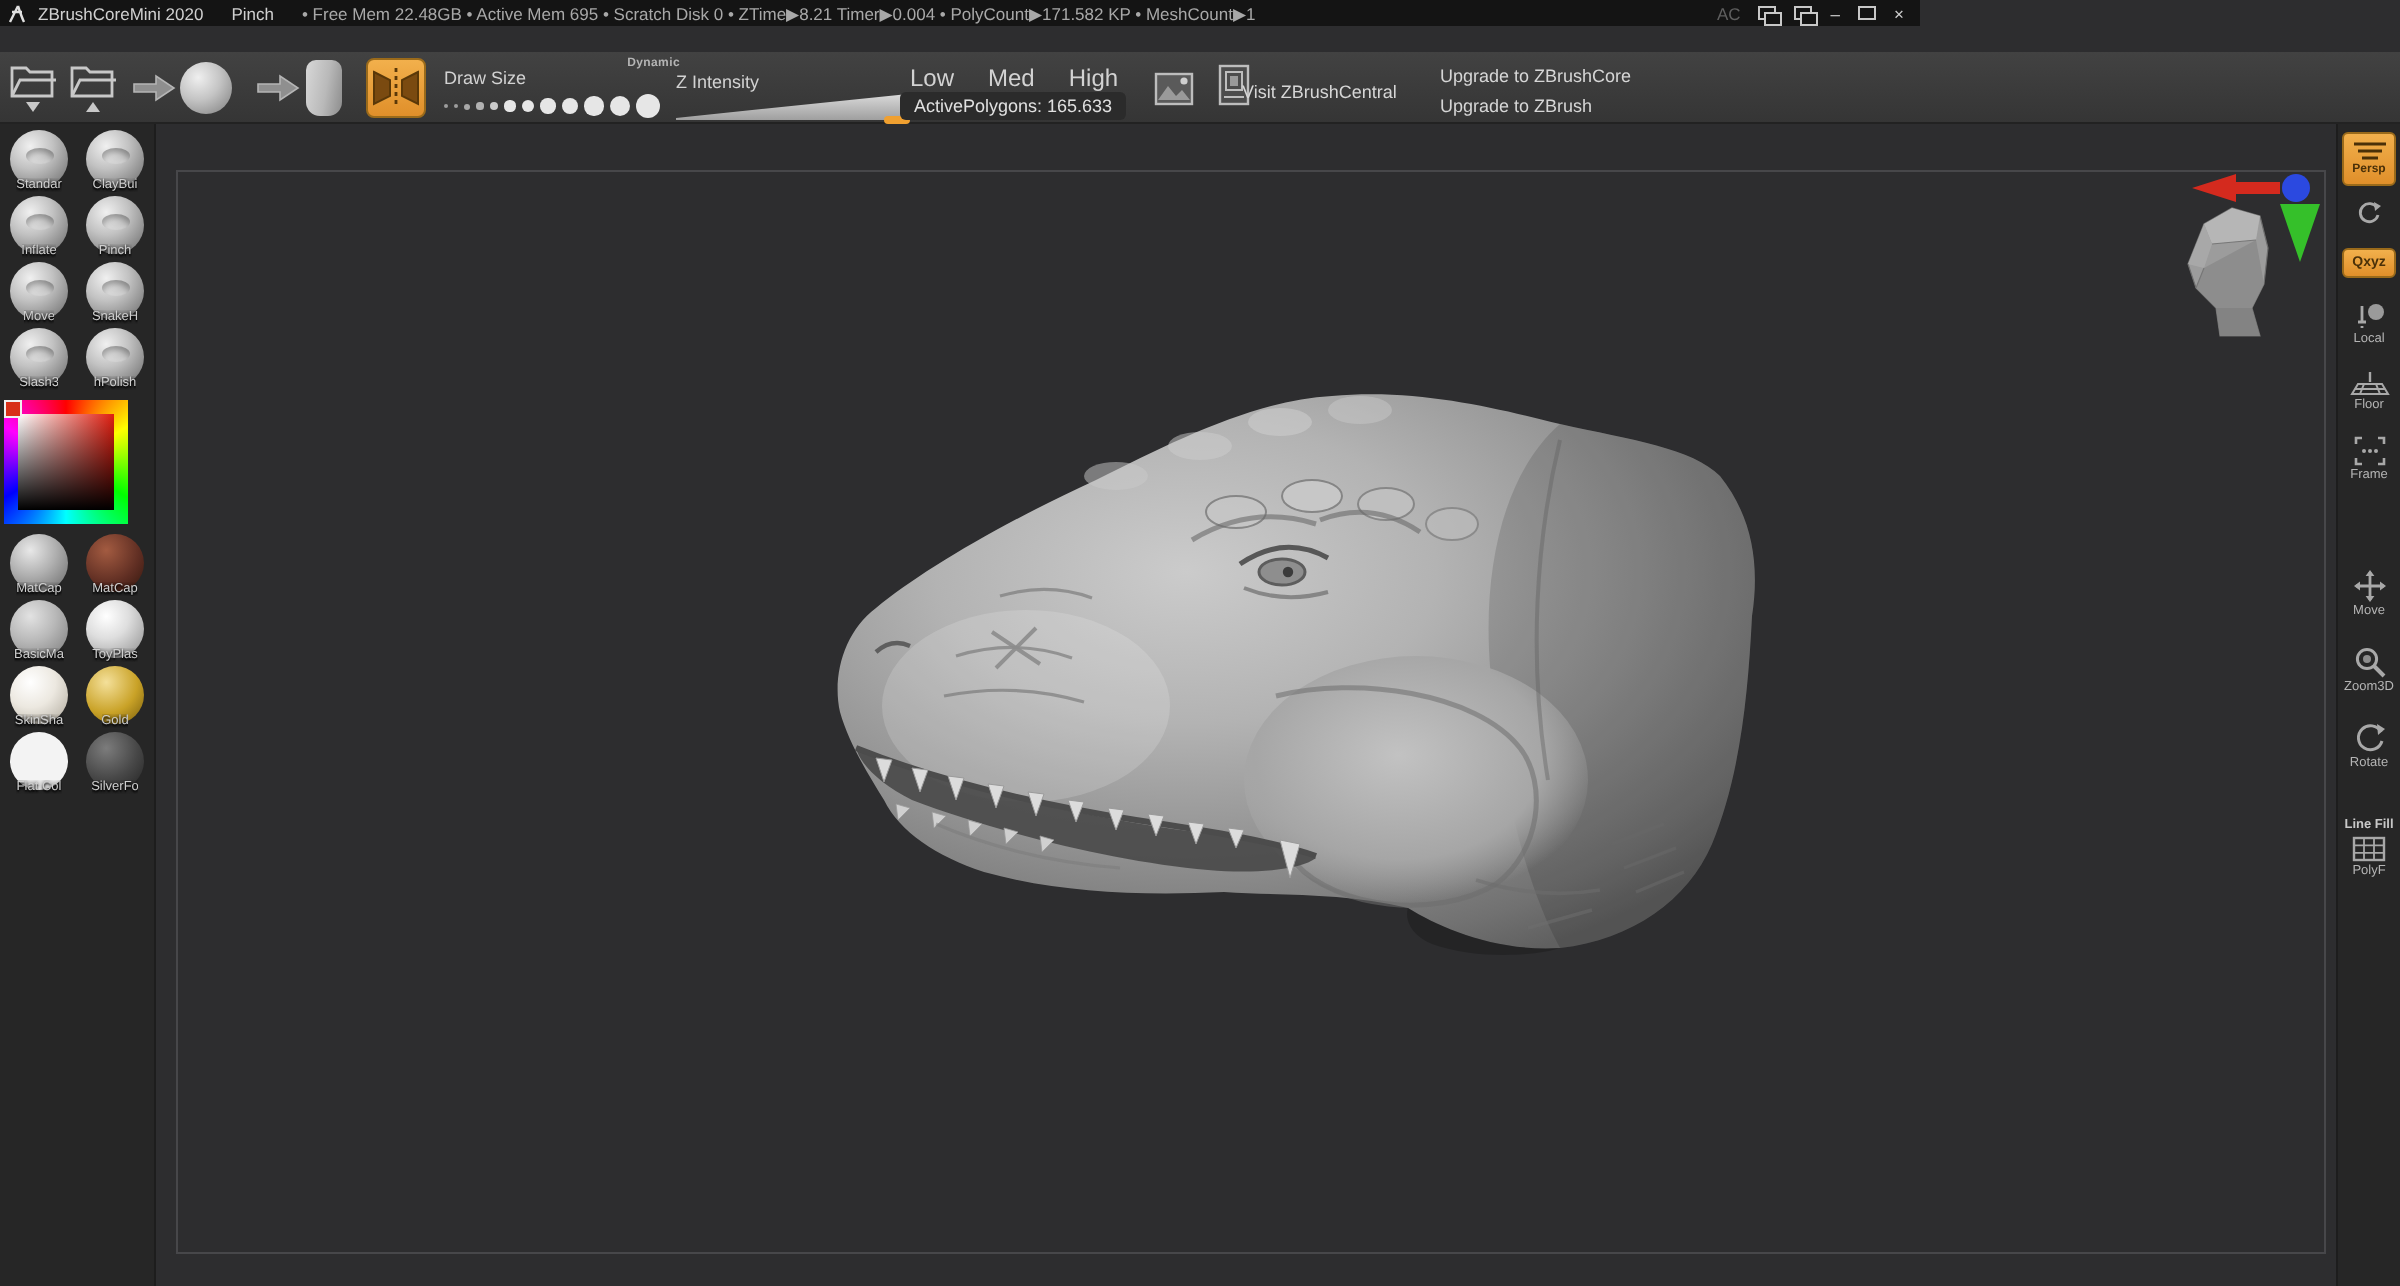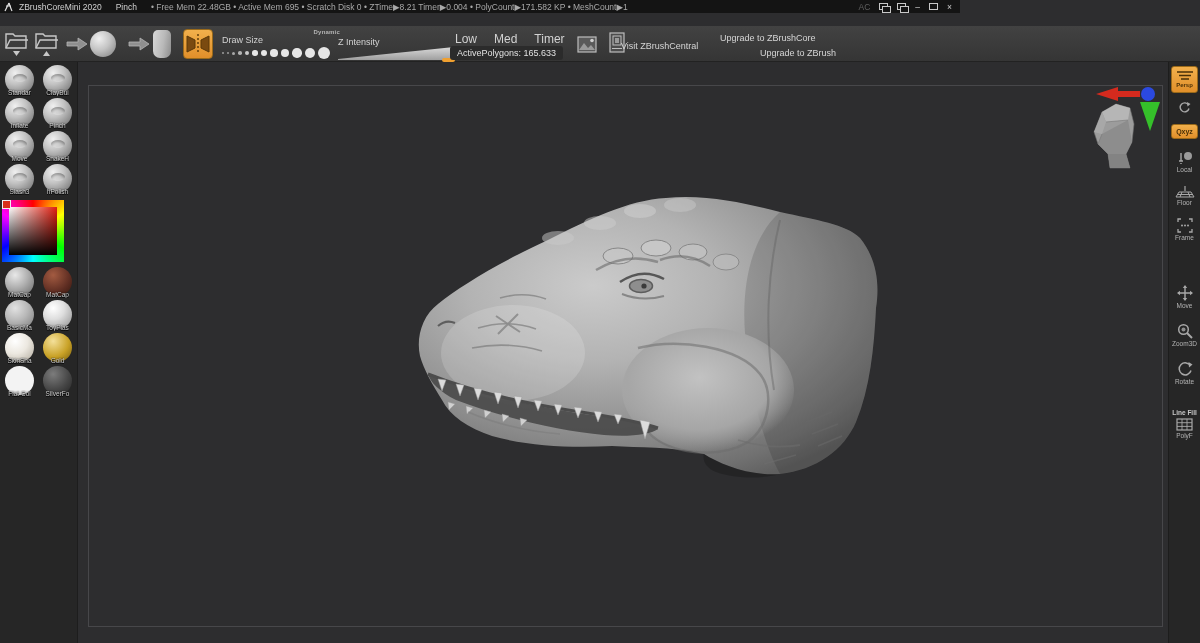--- a/index.html
+++ b/index.html
@@ -190,21 +190,21 @@
     <div class="tb" style="left:338px;top:5px;width:118px;height:30px;">
       <span class="tb-label">Z Intensity</span>
       <div class="wedge"></div>
       <div class="wedge-marker"></div>
     </div>
 
     <div class="tb" style="left:455px;top:6px;">
       <div class="qual">
         <span>Low</span>
         <span>Med</span>
-        <span>Timer</span>
+        <span>High</span>
       </div>
       <div class="activepoly">ActivePolygons: 165.633</div>
     </div>
 
     <div class="tb icon-btn" style="left:576px;top:8px;">
       <svg width="20" height="17" viewBox="0 0 20 17">
         <rect x="1" y="1" width="18" height="15" fill="#5a5a5a" stroke="#bdbdbd" stroke-width="1.2"></rect>
         <path d="M2,14 l5,-7 4,5 3,-3 4,5 z" fill="#9a9a9a"></path>
         <circle cx="15" cy="4.5" r="1.8" fill="#cfcfcf"></circle>
       </svg>
@@ -213,21 +213,21 @@
       <svg width="18" height="21" viewBox="0 0 18 21">
         <rect x="2" y="1" width="14" height="19" fill="#4c4c4c" stroke="#bdbdbd" stroke-width="1.2"></rect>
         <rect x="5" y="4" width="8" height="9" fill="none" stroke="#bdbdbd" stroke-width="1"></rect>
         <rect x="7" y="6" width="4" height="5" fill="#9a9a9a"></rect>
         <line x1="4" y1="16.5" x2="14" y2="16.5" stroke="#bdbdbd" stroke-width="1"></line>
       </svg>
     </div>
 
     <div class="tb link-text" style="left:621px;top:15px;">Visit ZBrushCentral</div>
     <div class="tb link-text" style="left:720px;top:7px;">Upgrade to ZBrushCore</div>
-    <div class="tb link-text" style="left:760px;top:22px;">Upgrade to ZBrush</div>
+    <div class="tb link-text" style="left:720px;top:22px;">Upgrade to ZBrush</div>
   </div>
 
   <div class="left-panel">
     <div class="tile-grid">
       <div class="tile">
           <div class="thumb b-sphere"></div>
           <span class="lbl">Standar</span>
         </div>
       <div class="tile">
           <div class="thumb b-sphere"></div>

